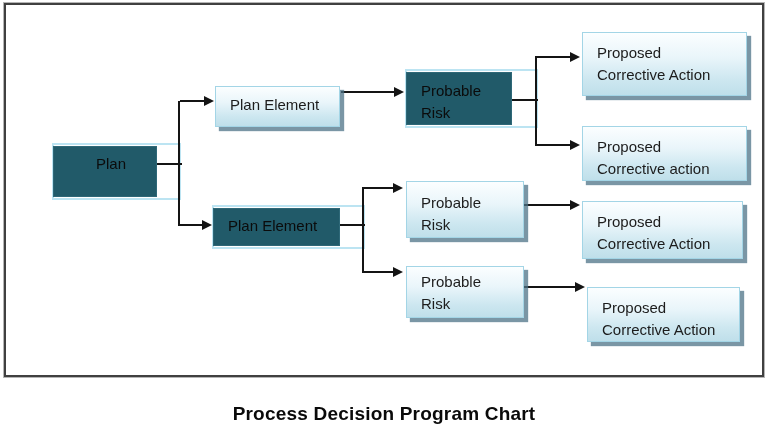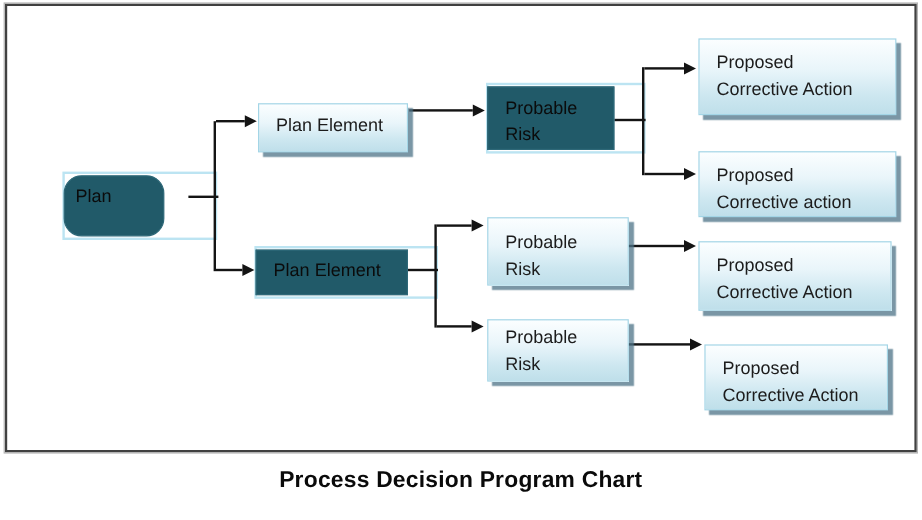--- a/index.html
+++ b/index.html
@@ -1,28 +1,28 @@
 <!DOCTYPE html>
 <html style="--dark-node-fill: #215a69; --light-node-top: #fbfeff; --light-node-bottom: #bfdfea; --node-border: #a3d5e6; --backing-border: #bce4f2; --connector: #141414; --frame-border: #404040; --title-color: #0a0a0a;"><head>
 <meta charset="utf-8">
 <style>
   html,body{margin:0;padding:0;background:#fff;}
   body{width:768px;height:433px;overflow:hidden;font-family:"Liberation Sans",sans-serif;}
   .stage{position:relative;width:768px;height:433px;background:#fff;}
   .frame{position:absolute;left:4px;top:3px;width:756px;height:370px;border:2px solid var(--frame-border,#404040);outline:1px solid #b5b5b5;background:#fff;}
-  .title{position:absolute;left:0;top:390px;width:768px;text-align:center;font-size:19px;font-weight:bold;color:var(--title-color,#0a0a0a);letter-spacing:0.2px;}
+  .title{position:absolute;left:0;top:403px;width:768px;text-align:center;font-size:19px;font-weight:bold;color:var(--title-color,#0a0a0a);letter-spacing:0.2px;}
   .backing{position:absolute;background:#ffffff;border:2px solid var(--backing-border,#bce4f2);box-sizing:border-box;}
   .node{position:absolute;box-sizing:border-box;font-size:15px;line-height:22px;white-space:pre-line;padding-left:14px;padding-right:4px;overflow:hidden;}
   .node.dark{background:var(--dark-node-fill,#215a69);color:#0b0b0b;border:1px solid #2e6878;}
   .node.light{background:linear-gradient(180deg,var(--light-node-top,#fbfeff) 0%,#e9f5fa 40%,#cde7f0 75%,var(--light-node-bottom,#bfdfea) 100%);color:#1c1c1c;border:1px solid var(--node-border,#a3d5e6);box-shadow:4px 4px 1px rgba(77,115,135,0.75);margin-top:14px;}
   .hline{position:absolute;height:2px;background:var(--connector,#141414);}
   .vline{position:absolute;width:2px;background:var(--connector,#141414);}
   .arrow{position:absolute;width:0;height:0;border-top:5px solid transparent;border-bottom:5px solid transparent;border-left:10px solid var(--connector,#141414);}
   
-  #n-plan{left:53px;top:146px;width:84px;height:51px;padding-top:6px;padding-left:9px;border-radius:15px;}
+  #n-plan{left:53px;top:146px;width:104px;height:51px;padding-top:6px;padding-left:42px;}
   #n-pe1{left:215px;top:72px;width:125px;height:41px;padding-top:7px;}
   #n-pe2{left:213px;top:208px;width:127px;height:38px;padding-top:6px;}
   #n-pr1{left:406px;top:72px;width:106px;height:53px;padding-top:7px;}
   #n-pr2{left:406px;top:167px;width:118px;height:57px;padding-top:10px;}
   #n-pr3{left:406px;top:252px;width:118px;height:52px;padding-top:4px;}
   #n-pca1{left:582px;top:18px;width:165px;height:64px;padding-top:9px;}
   #n-pca2{left:582px;top:112px;width:165px;height:55px;padding-top:9px;}
   #n-pca3{left:582px;top:187px;width:161px;height:58px;padding-top:9px;}
   #n-pca4{left:587px;top:273px;width:153px;height:55px;padding-top:9px;}
   

